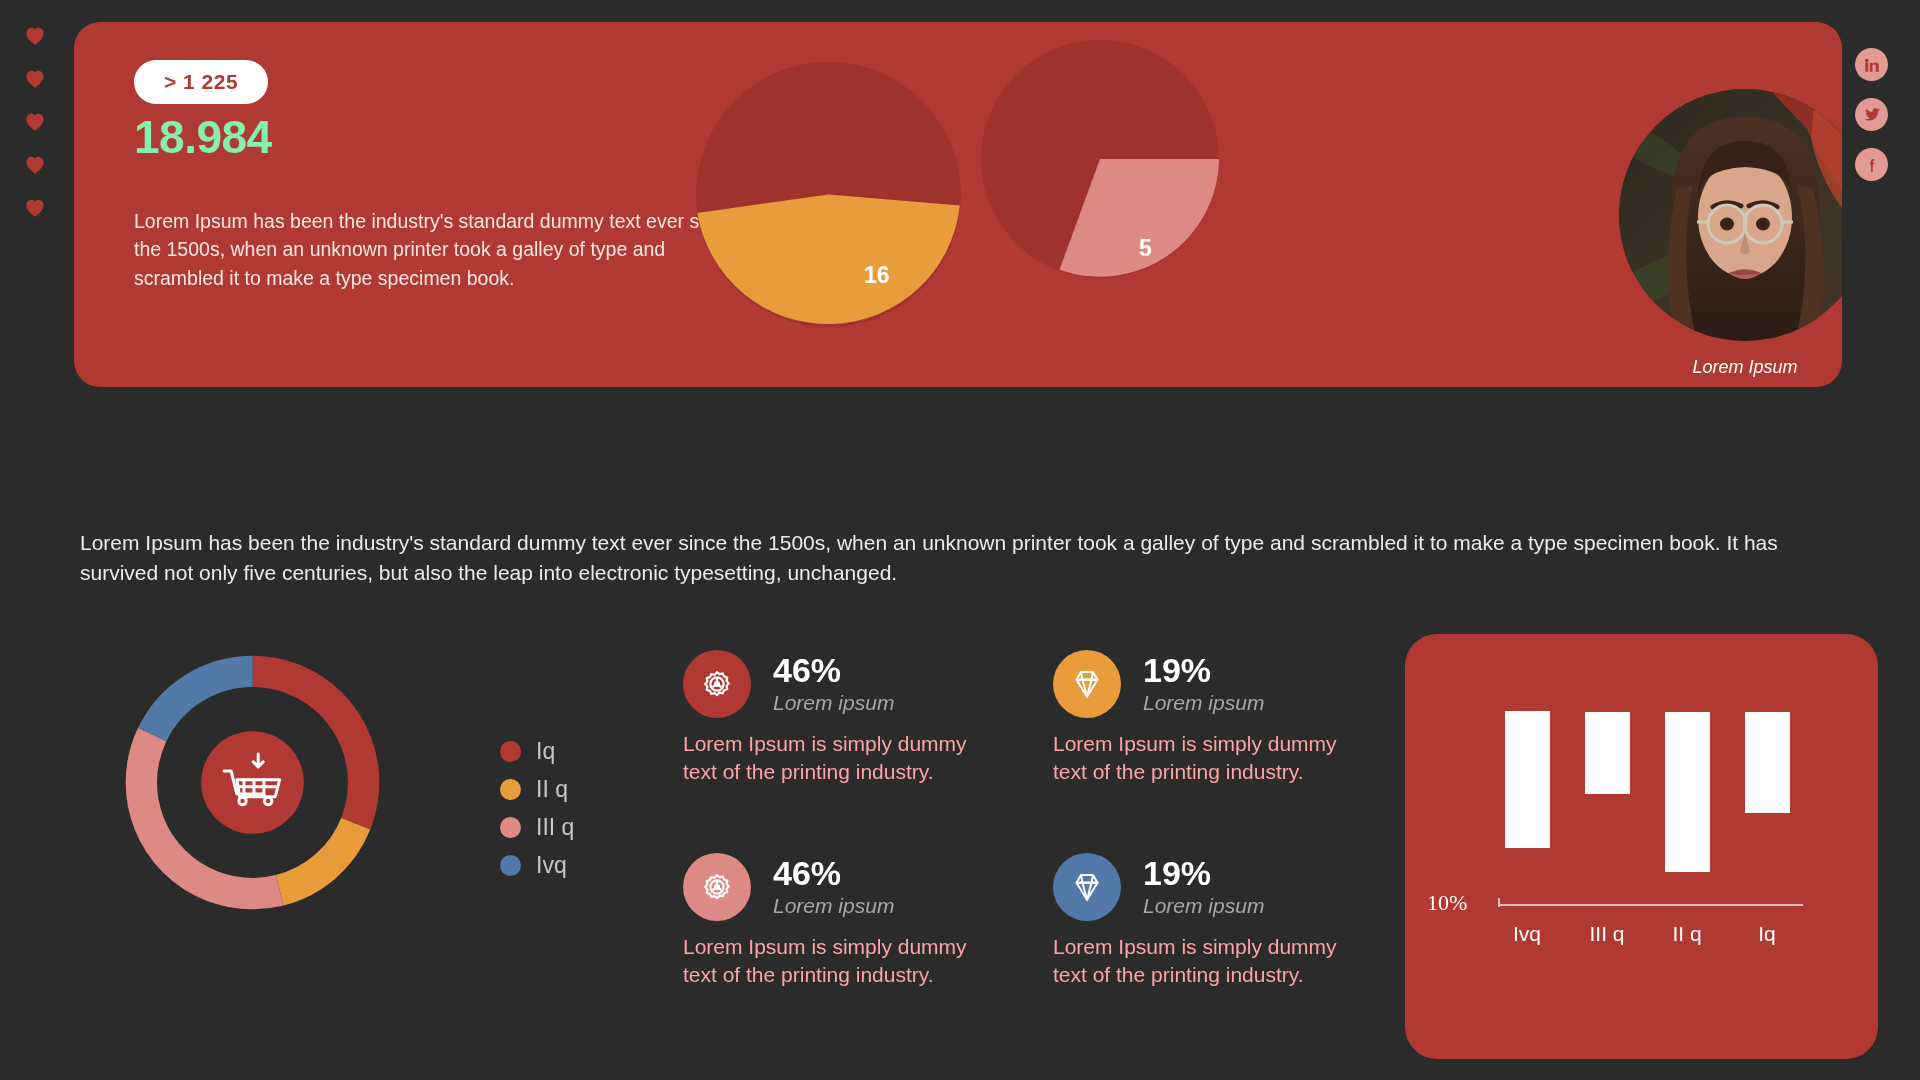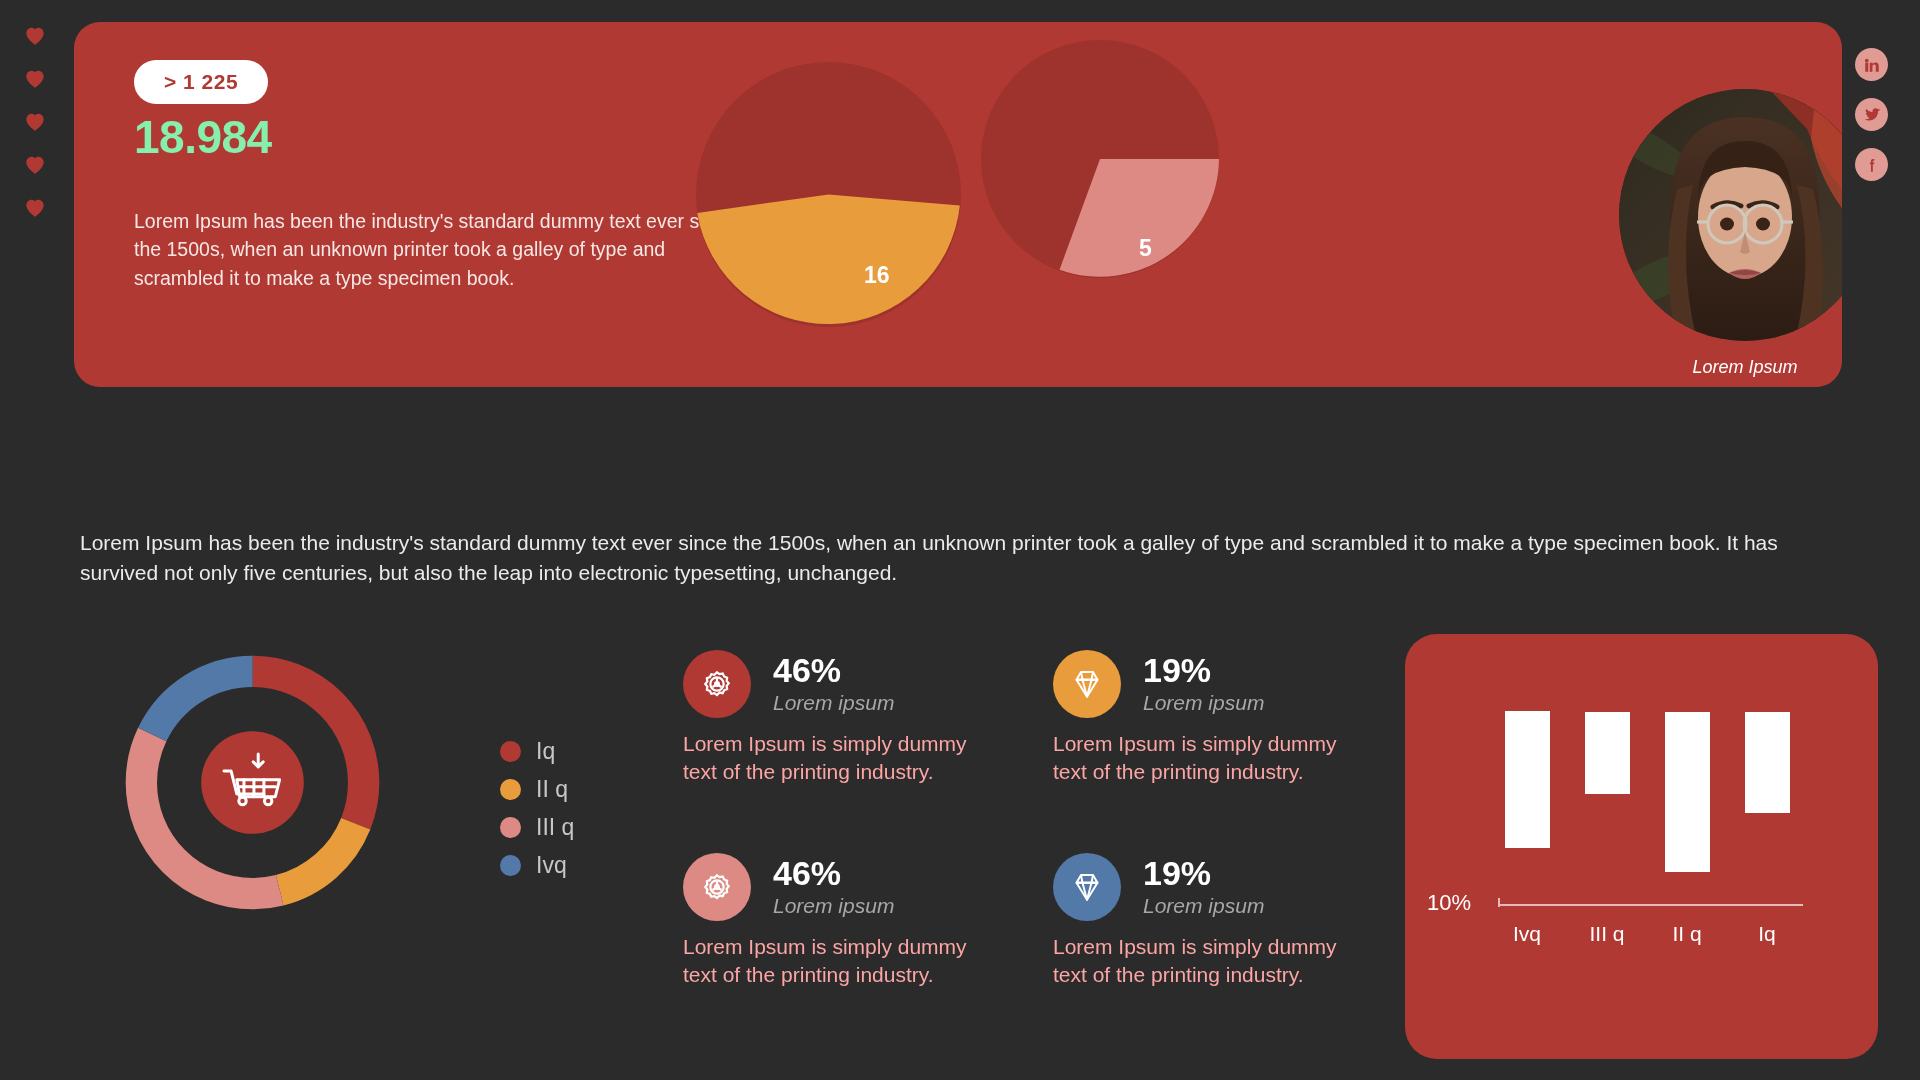--- a/index.html
+++ b/index.html
@@ -133,21 +133,21 @@
   .axis-line {
     position: absolute; left: 93px; top: 270px; width: 305px; height: 2px;
     background: #e2bcb8;
   }
   .axis-tick {
     position: absolute; left: 93px; top: 264px; width: 2px; height: 9px;
     background: #e2bcb8;
   }
   .axis-pct {
     position: absolute; left: 22px; top: 256px;
-    color: #ffffff; font-size: 22px;
+    color: #ffffff; font-size: 22px; font-family: Liberation Serif, serif;
   }
   .bar-xlabel {
     position: absolute; top: 288px;
     color: #ffffff; font-size: 21px; text-align: center; width: 80px;
   }
   .bar-caption {
     position: absolute; left: 40px; top: 335px; width: 393px;
     color: #ffffff; font-size: 20px; font-style: italic;
     text-align: center; line-height: 1.32;
   }

